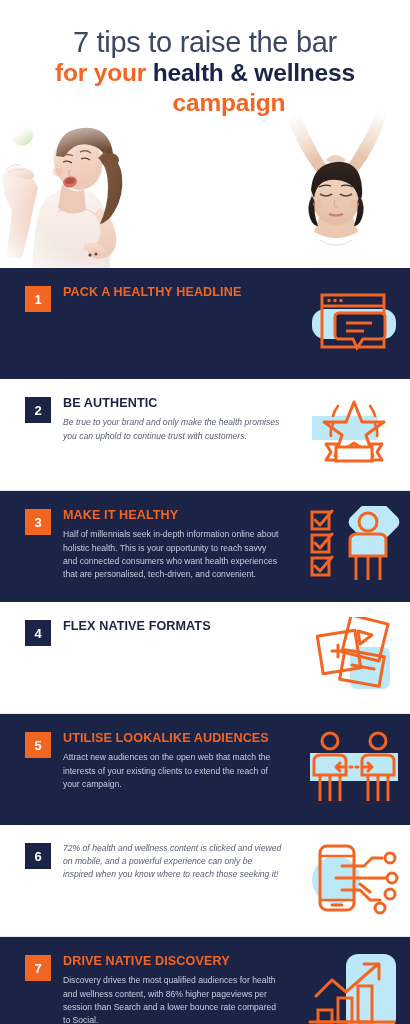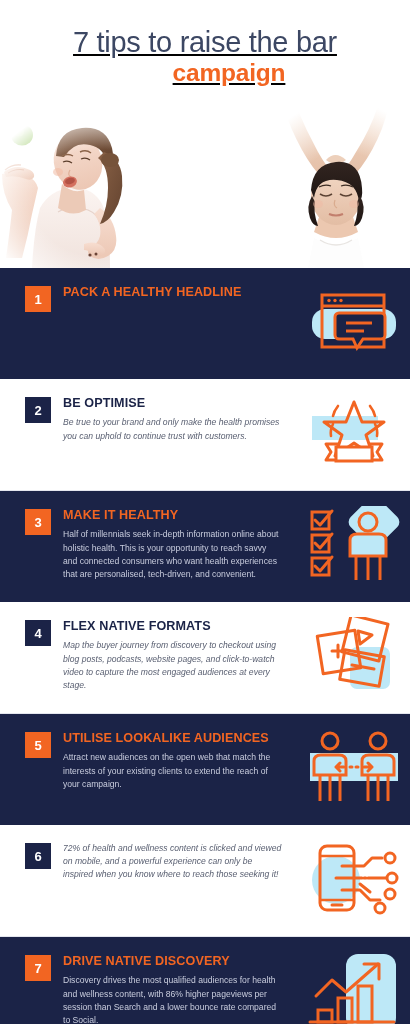--- a/index.html
+++ b/index.html
@@ -10,21 +10,20 @@
   }
   body { width: 410px; overflow-x: hidden; }
 
   
   .hero {
     position: relative;
     width: 410px;
     height: 268px;
     background: #ffffff;
     overflow: hidden;
-    text-decoration: underline;
   }
   .hero-title {
     position: relative;
     z-index: 5;
     padding-top: 26px;
     text-align: center;
   }
   .title-line1 {
     display: block;
     font-size: 29px;
@@ -131,20 +130,21 @@
   }
   .tip-icon svg { display: block; width: 96px; height: 80px; }
 </style>
 </head>
 <body>
 
 <section class="hero">
 
   <div class="hero-title">
     <span class="title-line1">7 tips to raise the bar</span>
+    <span class="title-line2"><span class="t-orange">for your </span><span class="t-navy">health &amp; wellness</span></span>
     <span class="title-line3">campaign</span>
   </div>
 
   <svg class="photo-left" viewBox="0 0 190 156">
     <defs>
       <radialGradient id="fadeL" cx="52%" cy="58%" r="62%">
         <stop offset="55%" stop-color="#ffffff" stop-opacity="0"></stop>
         <stop offset="100%" stop-color="#ffffff" stop-opacity="1"></stop>
       </radialGradient>
       <linearGradient id="skin" x1="0" y1="0" x2="0" y2="1">
@@ -271,21 +271,21 @@
         <path d="M33 30 h42 a4 4 0 0 1 4 4 v18 a4 4 0 0 1 -4 4 h-18 l-6 9 l-4 -9 h-14 a4 4 0 0 1 -4 -4 v-18 a4 4 0 0 1 4 -4 z" fill="#1b2347" stroke="#f26522" stroke-width="3"></path>
         <line x1="40" y1="40" x2="66" y2="40" stroke="#f26522" stroke-width="3"></line>
         <line x1="40" y1="48" x2="58" y2="48" stroke="#f26522" stroke-width="3"></line>
       </svg>
     </div>
   </div>
 
   <div class="tip light">
     <div class="badge navy">2</div>
     <div class="tip-body">
-      <div class="tip-head">BE OPTIMISE</div>
+      <div class="tip-head">BE AUTHENTIC</div>
       <div class="tip-text">Be true to your brand and only make the health promises you can uphold to continue trust with customers.</div>
     </div>
     <div class="tip-icon">
       <svg viewBox="0 0 96 80">
         <rect x="6" y="22" width="66" height="24" fill="#bde8f7"></rect>
         <path d="M48 8 L56 28 L78 28 L60 41 L67 62 L48 49 L29 62 L36 41 L18 28 L40 28 Z" fill="none" stroke="#f26522" stroke-width="3" stroke-linejoin="round"></path>
         <path d="M32 12 q-4 5 -5 10" stroke="#f26522" stroke-width="2.6" fill="none" stroke-linecap="round"></path>
         <path d="M64 12 q4 5 5 10" stroke="#f26522" stroke-width="2.6" fill="none" stroke-linecap="round"></path>
         <path d="M27 30 q-3 6 -2 12" stroke="#f26522" stroke-width="2.6" fill="none" stroke-linecap="round"></path>
         <path d="M69 30 q3 6 2 12" stroke="#f26522" stroke-width="2.6" fill="none" stroke-linecap="round"></path>
@@ -319,21 +319,20 @@
         <line x1="62" y1="50" x2="62" y2="74" stroke="#f26522" stroke-width="3"></line>
         <line x1="74" y1="50" x2="74" y2="74" stroke="#f26522" stroke-width="3"></line>
       </svg>
     </div>
   </div>
 
   <div class="tip light">
     <div class="badge navy">4</div>
     <div class="tip-body">
       <div class="tip-head">FLEX NATIVE FORMATS</div>
-      <div class="tip-text">Map the buyer journey from discovery to checkout using blog posts, podcasts, website pages, and click-to-watch video to capture the most engaged audiences at every stage.</div>
     </div>
     <div class="tip-icon">
       <svg viewBox="0 0 96 80">
         <rect x="44" y="30" width="40" height="42" rx="7" fill="#bde8f7"></rect>
         <g fill="none" stroke="#f26522" stroke-width="3" stroke-linejoin="round">
           <rect x="40" y="2" width="38" height="38" transform="rotate(14 59 21)"></rect>
           <rect x="14" y="16" width="38" height="38" transform="rotate(-9 33 35)"></rect>
           <rect x="36" y="36" width="40" height="30" transform="rotate(10 56 51)"></rect>
         </g>
         <path d="M52 14 l14 4 l-12 9 z" fill="none" stroke="#f26522" stroke-width="3" stroke-linejoin="round"></path>

